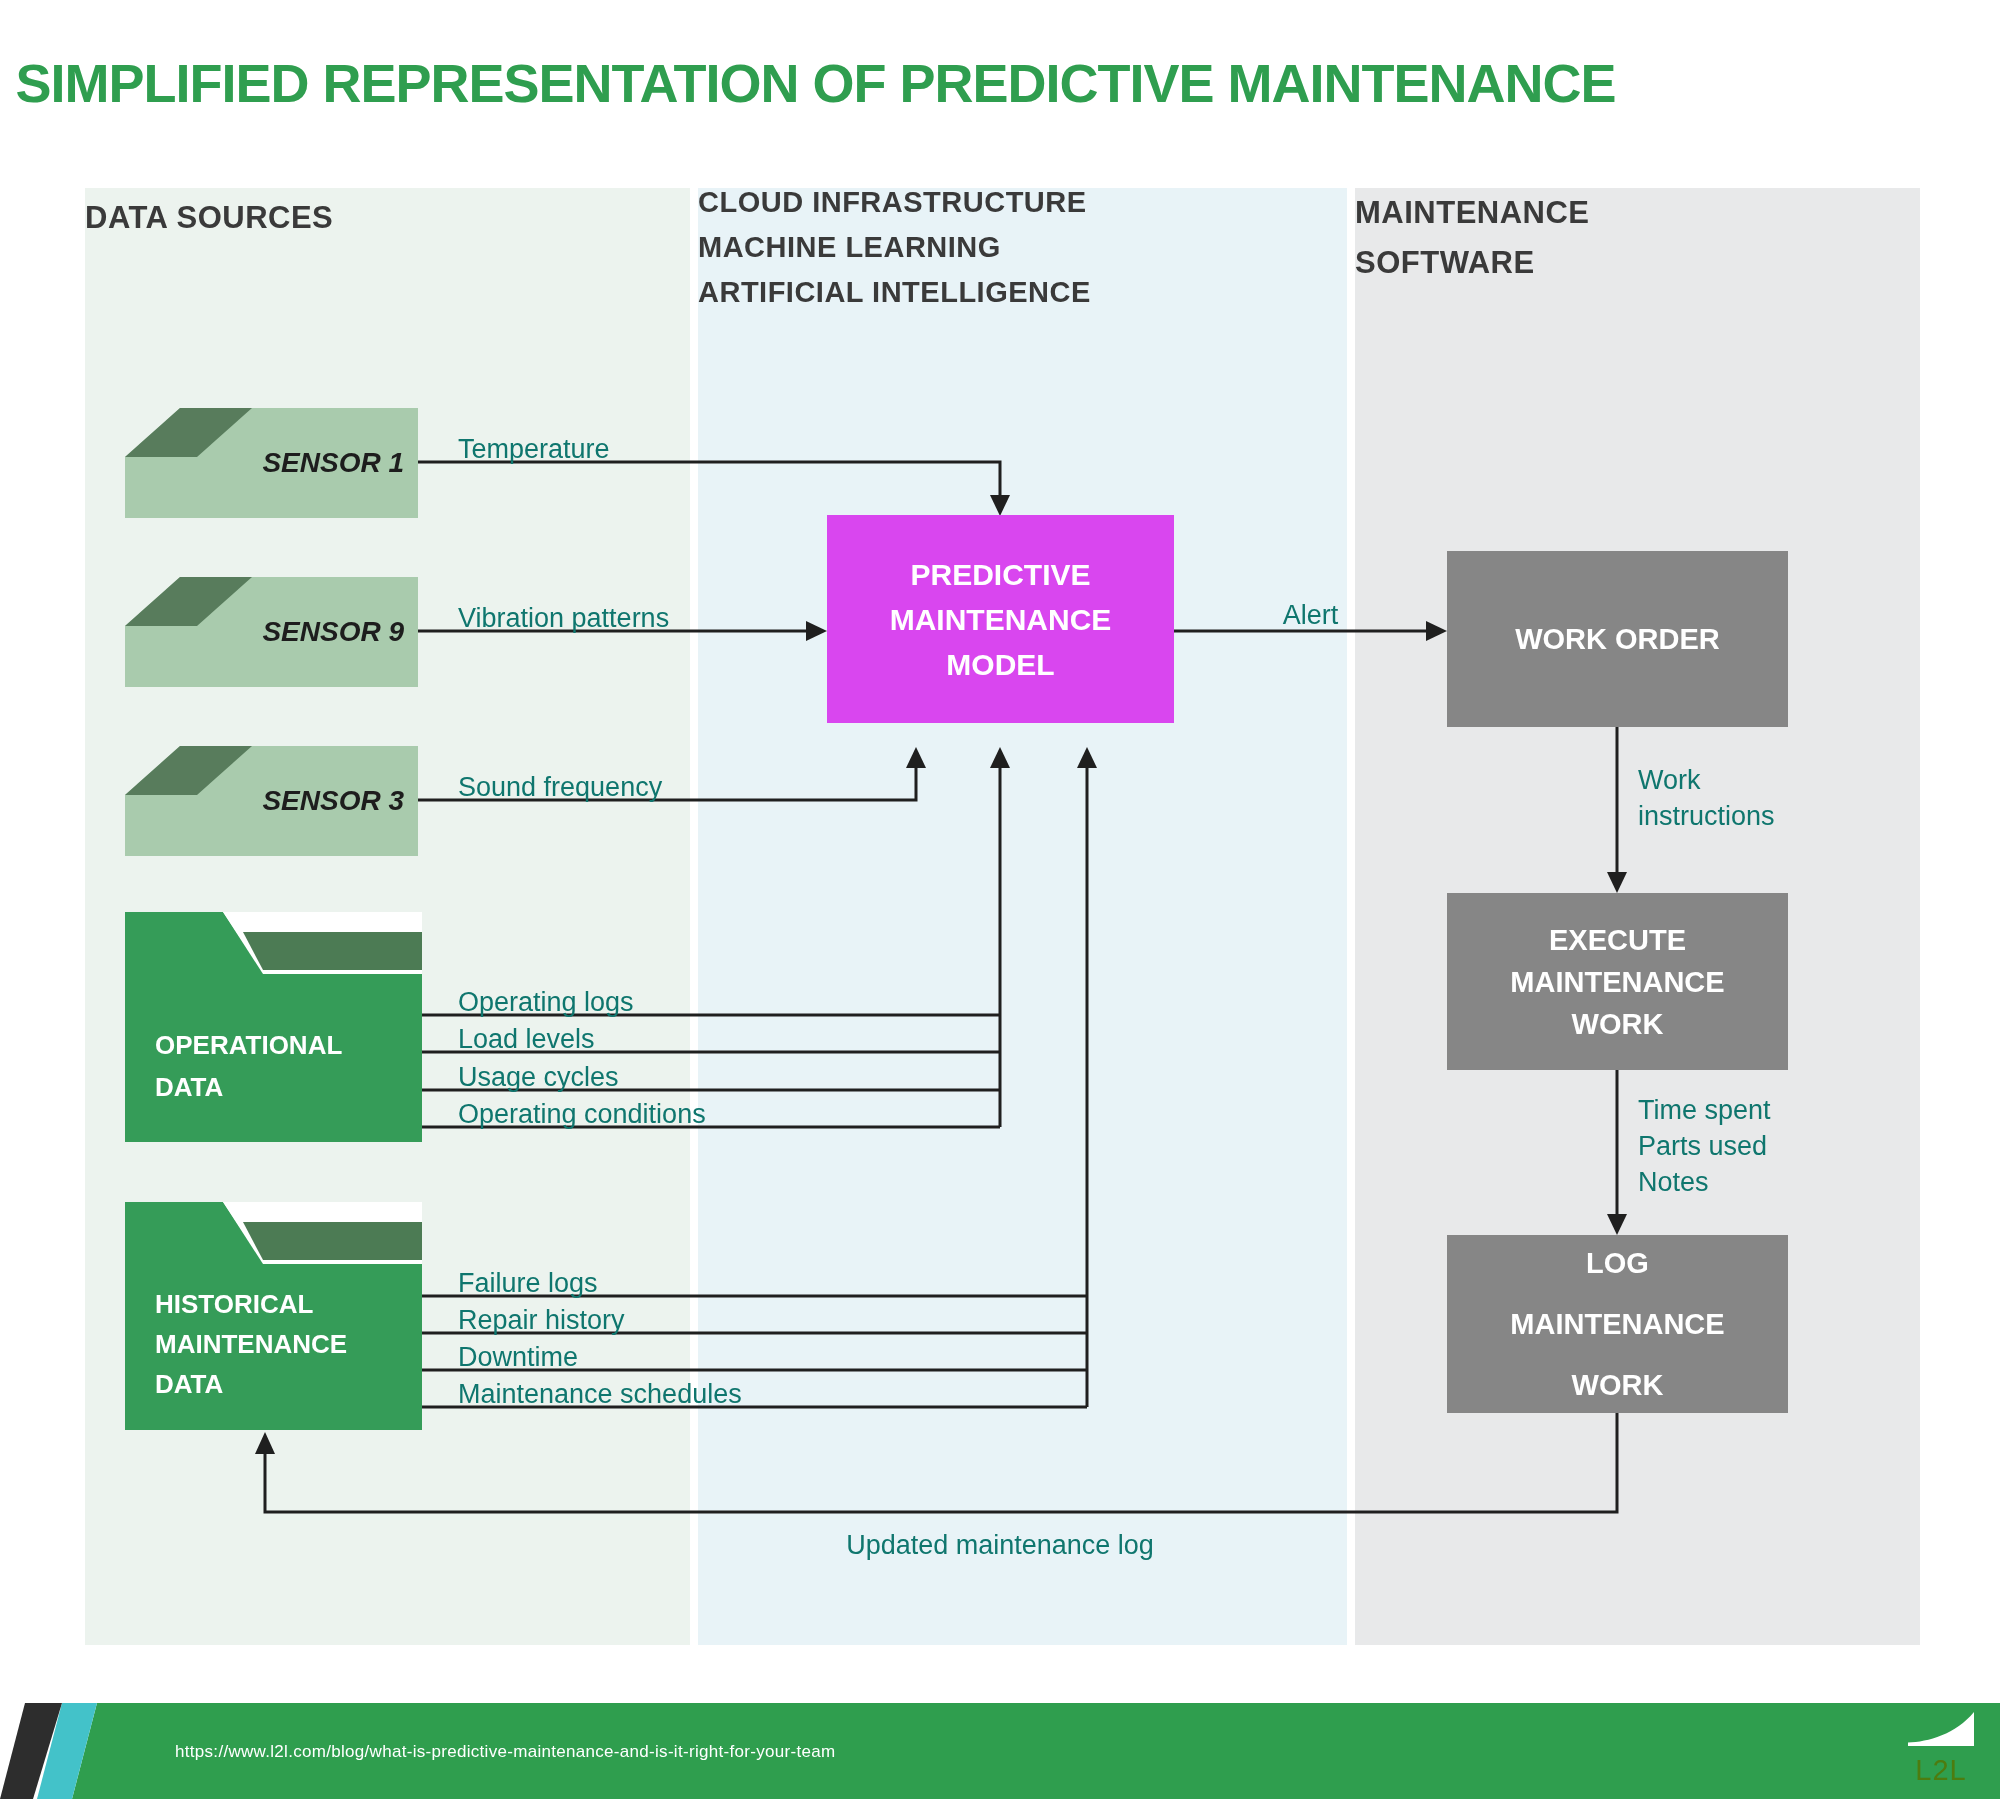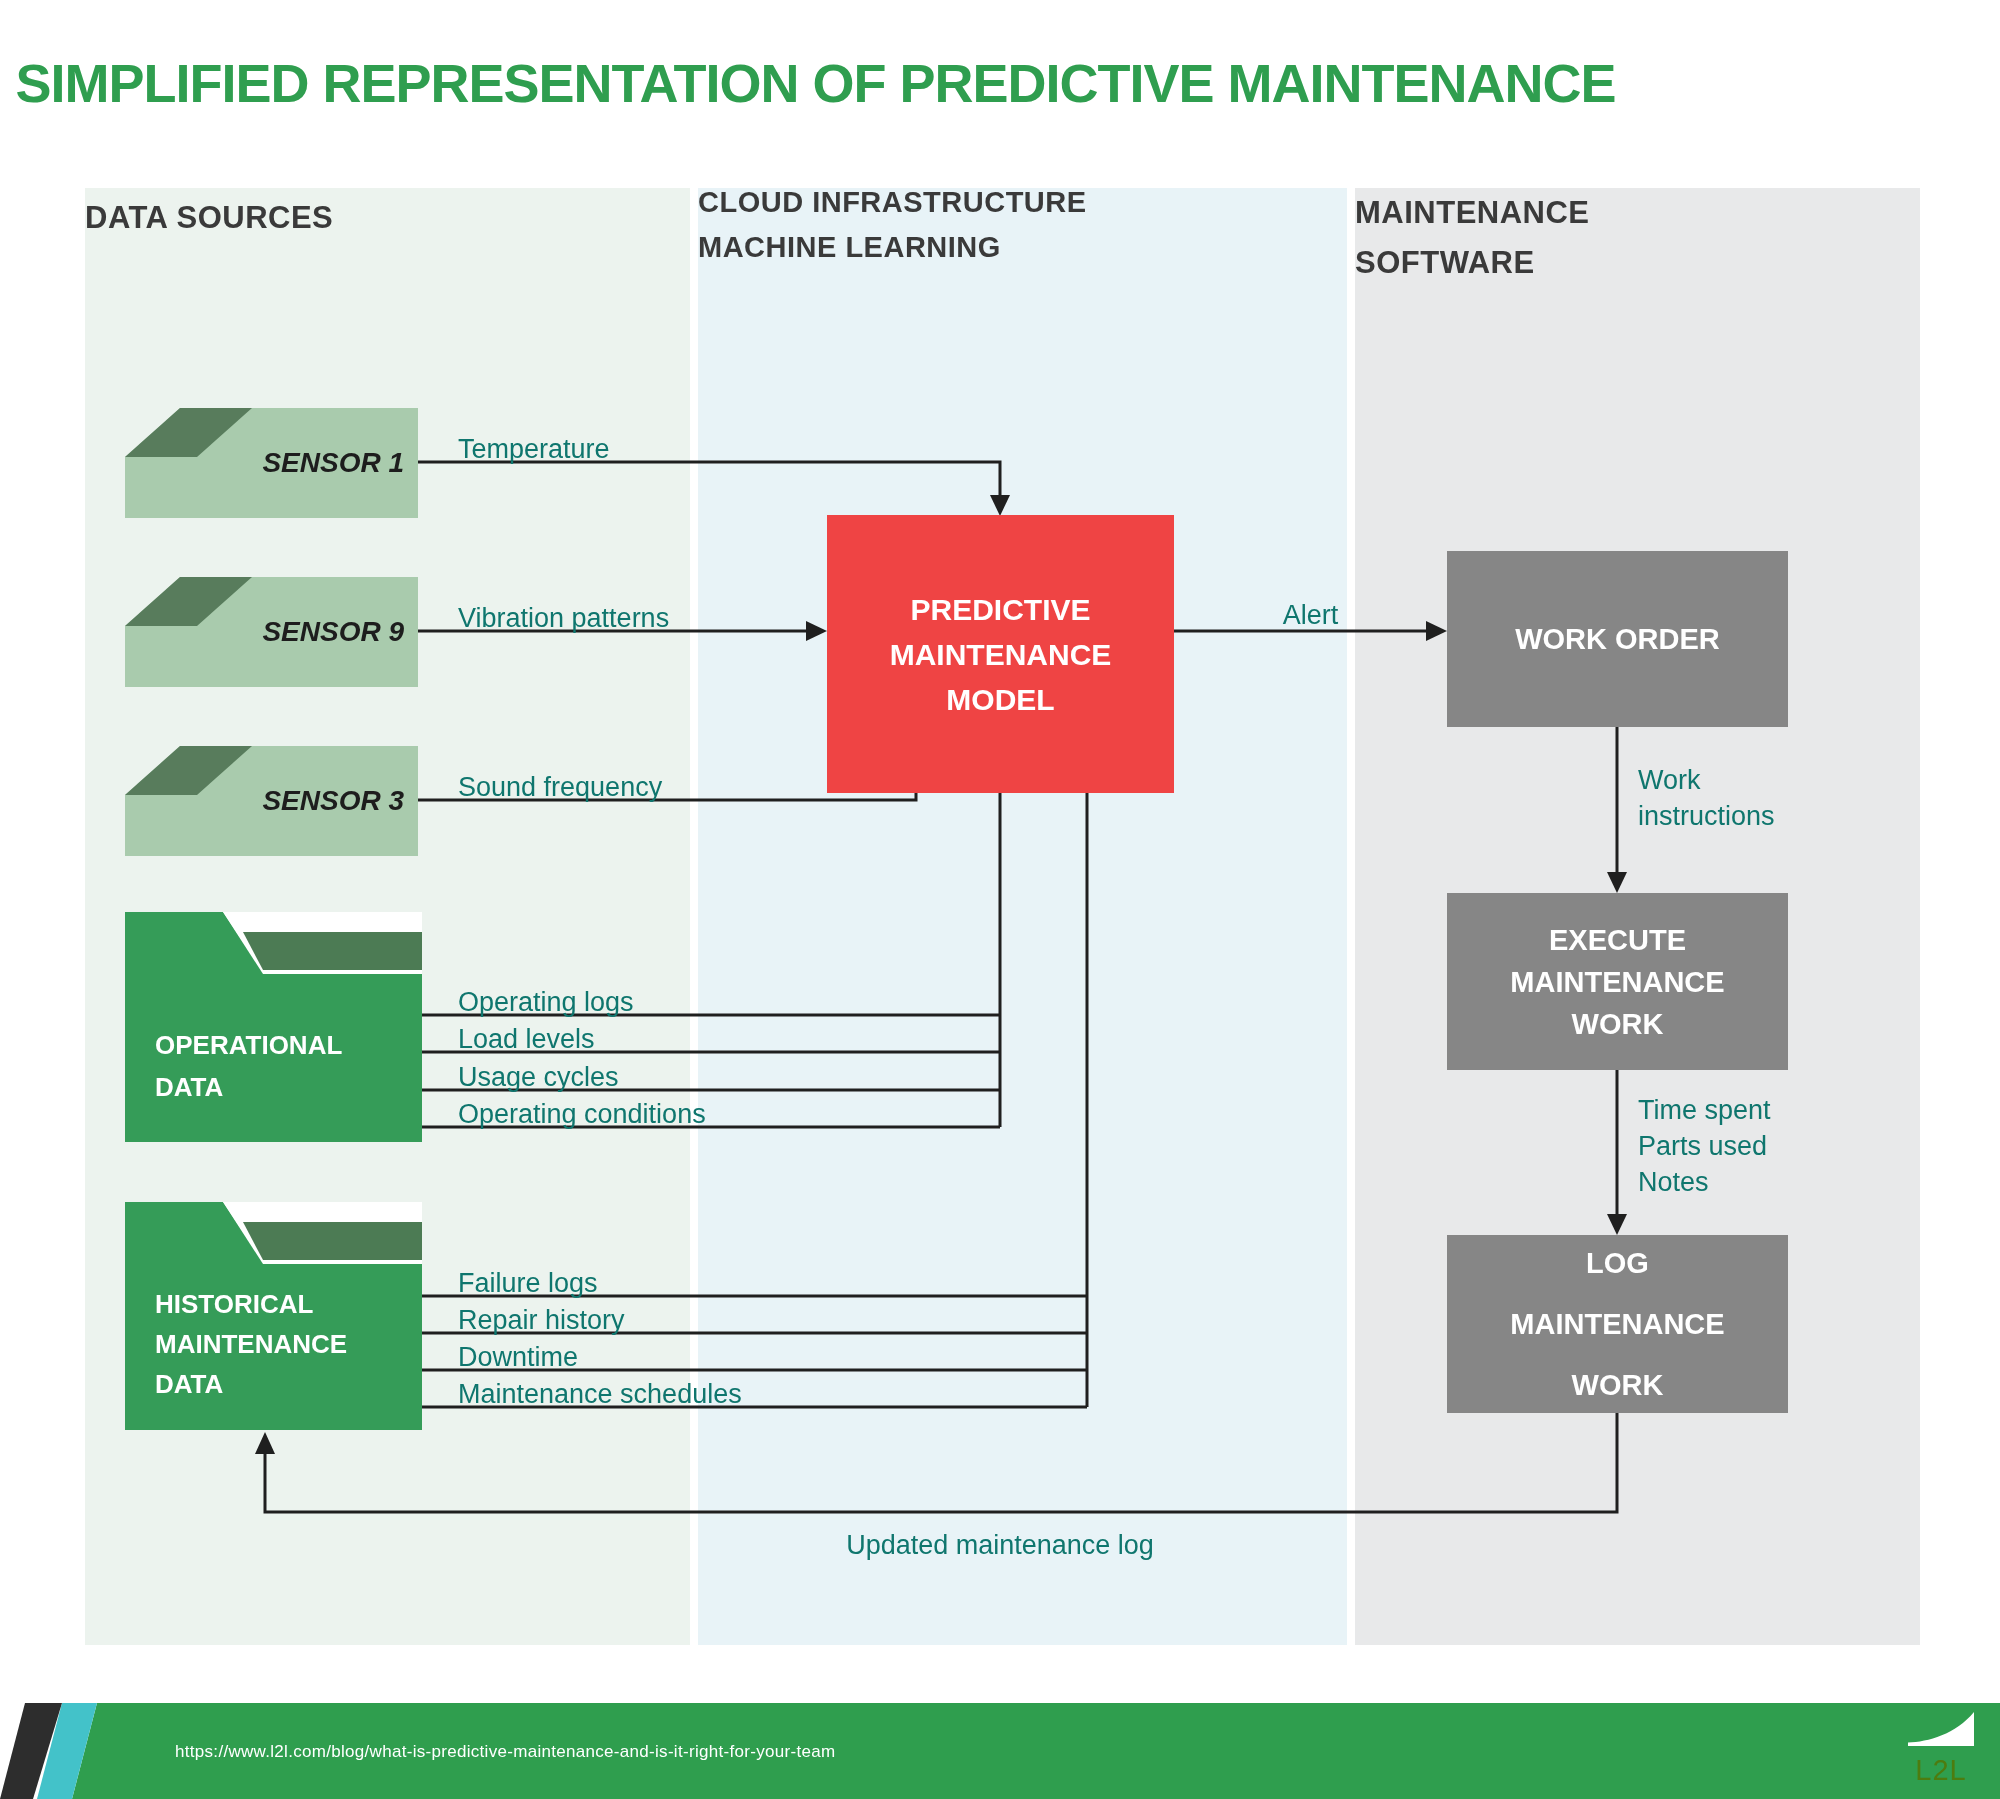--- a/index.html
+++ b/index.html
@@ -18,21 +18,21 @@
   .sensor{position:absolute;left:125px;width:293px;height:110px;}
   .sensor svg{position:absolute;left:0;top:0;}
   .sensor-label{position:absolute;left:0;top:0;width:293px;height:110px;display:flex;
                 align-items:center;justify-content:flex-end;padding-right:14px;box-sizing:border-box;
                 font-size:28px;font-weight:bold;font-style:italic;color:#1d1d1d;}
   .folder{position:absolute;left:125px;width:297px;}
   .folder svg{position:absolute;left:0;top:0;}
   .folder-label{position:absolute;left:30px;color:#ffffff;font-weight:bold;font-size:26px;line-height:42px;}
   .node{position:absolute;display:flex;flex-direction:column;align-items:center;justify-content:center;
         color:#ffffff;font-weight:bold;text-align:center;}
-  .node-model{left:827px;top:515px;width:347px;height:278px;background:#ef4444;font-size:30px;line-height:45px;}
+  .node-model{left:827px;top:515px;width:347px;height:208px;background:#d946ef;font-size:30px;line-height:45px;}
   .node-gray{left:1447px;width:341px;background:#868686;font-size:29px;line-height:42px;}
   .node-wo{top:551px;height:176px;}
   .node-ex{top:893px;height:177px;}
   .node-log{top:1235px;height:178px;gap:19px;}
   .edge-label{position:absolute;font-size:27px;color:#0f766e;line-height:36px;}
   .wires{position:absolute;left:0;top:0;}
   .footer-band{position:absolute;left:0;top:1703px;width:2000px;height:96px;background:#2f9e4e;
                clip-path:polygon(97px 0,2000px 0,2000px 96px,72px 96px);}
   .footer-dark{position:absolute;left:0;top:1703px;width:70px;height:96px;background:#2d2d2d;
                clip-path:polygon(25px 0,62px 0,33px 96px,0 96px);}
@@ -50,20 +50,21 @@
   <div class="title">SIMPLIFIED REPRESENTATION OF PREDICTIVE MAINTENANCE</div>
 
   <div class="panel panel-left"></div>
   <div class="panel panel-mid"></div>
   <div class="panel panel-right"></div>
 
   <div class="col-header hdr-sources">DATA SOURCES</div>
   <div class="col-header hdr-cloud">
     <div>CLOUD INFRASTRUCTURE</div>
     <div>MACHINE LEARNING</div>
+    <div>ARTIFICIAL INTELLIGENCE</div>
   </div>
   <div class="col-header hdr-soft">
     <div>MAINTENANCE</div>
     <div>SOFTWARE</div>
   </div>
 
   <svg class="wires" width="2000" height="1799" viewBox="0 0 2000 1799">
     <g stroke="#1f1f1f" stroke-width="3" fill="none">
       <path d="M418,462 L1000,462 L1000,497"></path>
       <path d="M418,631 L808,631"></path>

